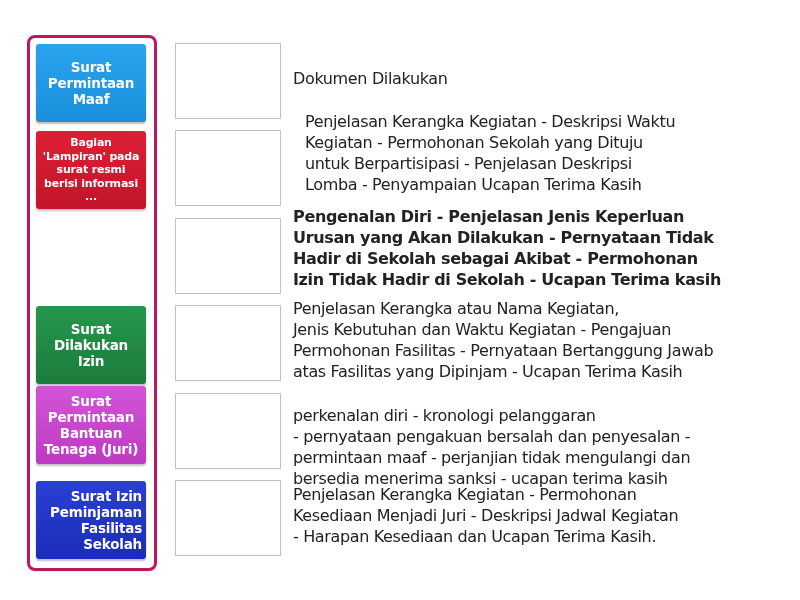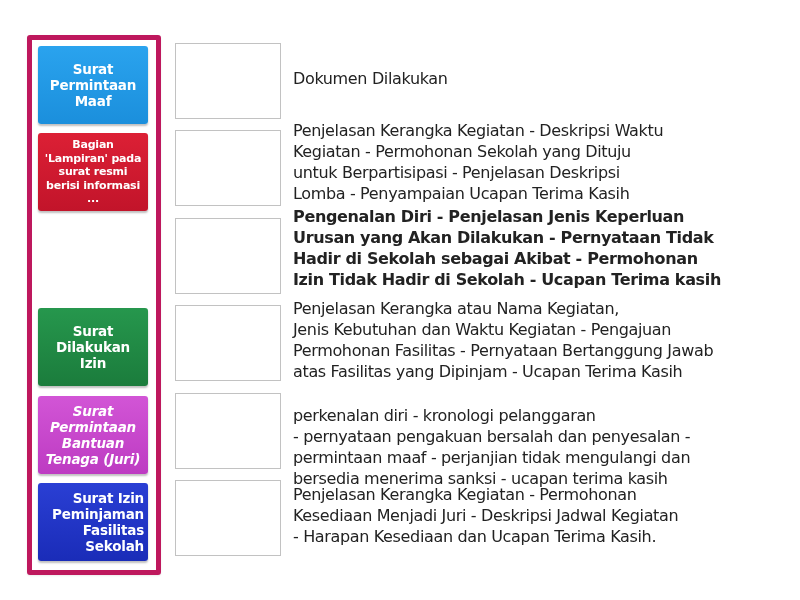--- a/index.html
+++ b/index.html
@@ -2,21 +2,21 @@
 <html><head>
 <meta charset="utf-8">
 <style>
   html, body { margin: 0; padding: 0; }
   body {
     width: 800px; height: 600px; background: #ffffff; position: relative; overflow: hidden;
     font-family: "DejaVu Sans", "Liberation Sans", sans-serif;
   }
   .tray {
     position: absolute; left: 27px; top: 35px; width: 124px; height: 530px;
-    border: 5px solid #be185d; border-radius: 3px; background: #fff;
+    border: 3px solid #be185d; border-radius: 8px; background: #fff;
     box-shadow: 0 1px 2px rgba(0,0,0,0.08);
   }
   .tile {
     position: absolute; left: 6px; width: 110px; height: 78px;
     border-radius: 3px; color: #fff; font-weight: bold;
     display: flex; align-items: center; justify-content: center; text-align: center;
     font-size: 13.5px; line-height: 16px; box-sizing: border-box; padding: 2px 4px;
     box-shadow: 0 2px 2px rgba(0,0,0,0.25); cursor: grab;
     font-family: "DejaVu Sans", sans-serif; letter-spacing: -0.2px;
   }
@@ -32,33 +32,33 @@
     white-space: pre-line;
   }
 </style>
 </head>
 <body>
 
 <div class="tray">
   <div class="tile" style="top:6px;background:linear-gradient(#2aa3ee,#1b8fdc);">Surat Permintaan Maaf</div>
   <div class="tile small" style="top:93px;background:linear-gradient(#dc2035,#c2142a);">Bagian 'Lampiran' pada surat resmi berisi informasi ...</div>
   <div class="tile" style="top:268px;background:linear-gradient(#26974d,#1b7c3c);">Surat Dilakukan Izin</div>
-  <div class="tile" style="top:356px;background:linear-gradient(#d255d6,#bd3bc2);font-style:italic;">Surat Permintaan Bantuan Tenaga (Juri)</div>
+  <div class="tile" style="top:348px;background:linear-gradient(#d255d6,#bd3bc2);">Surat Permintaan Bantuan Tenaga (Juri)</div>
   <div class="tile" style="top:443px;background:linear-gradient(#2a3fd4,#1a2cb8);text-align:right;">Surat Izin Peminjaman Fasilitas Sekolah</div>
 </div>
 
 <div class="slot" style="top:43px;"></div>
 <div class="slot" style="top:130px;"></div>
 <div class="slot" style="top:218px;"></div>
 <div class="slot" style="top:305px;"></div>
 <div class="slot" style="top:393px;"></div>
 <div class="slot" style="top:480px;"></div>
 
 <div class="desc" style="top:68px;">Dokumen Dilakukan</div>
-<div class="desc" style="top:120px;">Penjelasan Kerangka Kegiatan - Deskripsi Waktu
+<div class="desc" style="top:111px;margin-left:12px;">Penjelasan Kerangka Kegiatan - Deskripsi Waktu
 Kegiatan - Permohonan Sekolah yang Dituju
 untuk Berpartisipasi - Penjelasan Deskripsi
 Lomba - Penyampaian Ucapan Terima Kasih</div>
 <div class="desc" style="top:206px;font-weight:bold;">Pengenalan Diri - Penjelasan Jenis Keperluan
 Urusan yang Akan Dilakukan - Pernyataan Tidak
 Hadir di Sekolah sebagai Akibat - Permohonan
 Izin Tidak Hadir di Sekolah - Ucapan Terima kasih</div>
 <div class="desc" style="top:298px;">Penjelasan Kerangka atau Nama Kegiatan,
  Jenis Kebutuhan dan Waktu Kegiatan - Pengajuan
 Permohonan Fasilitas - Pernyataan Bertanggung Jawab

